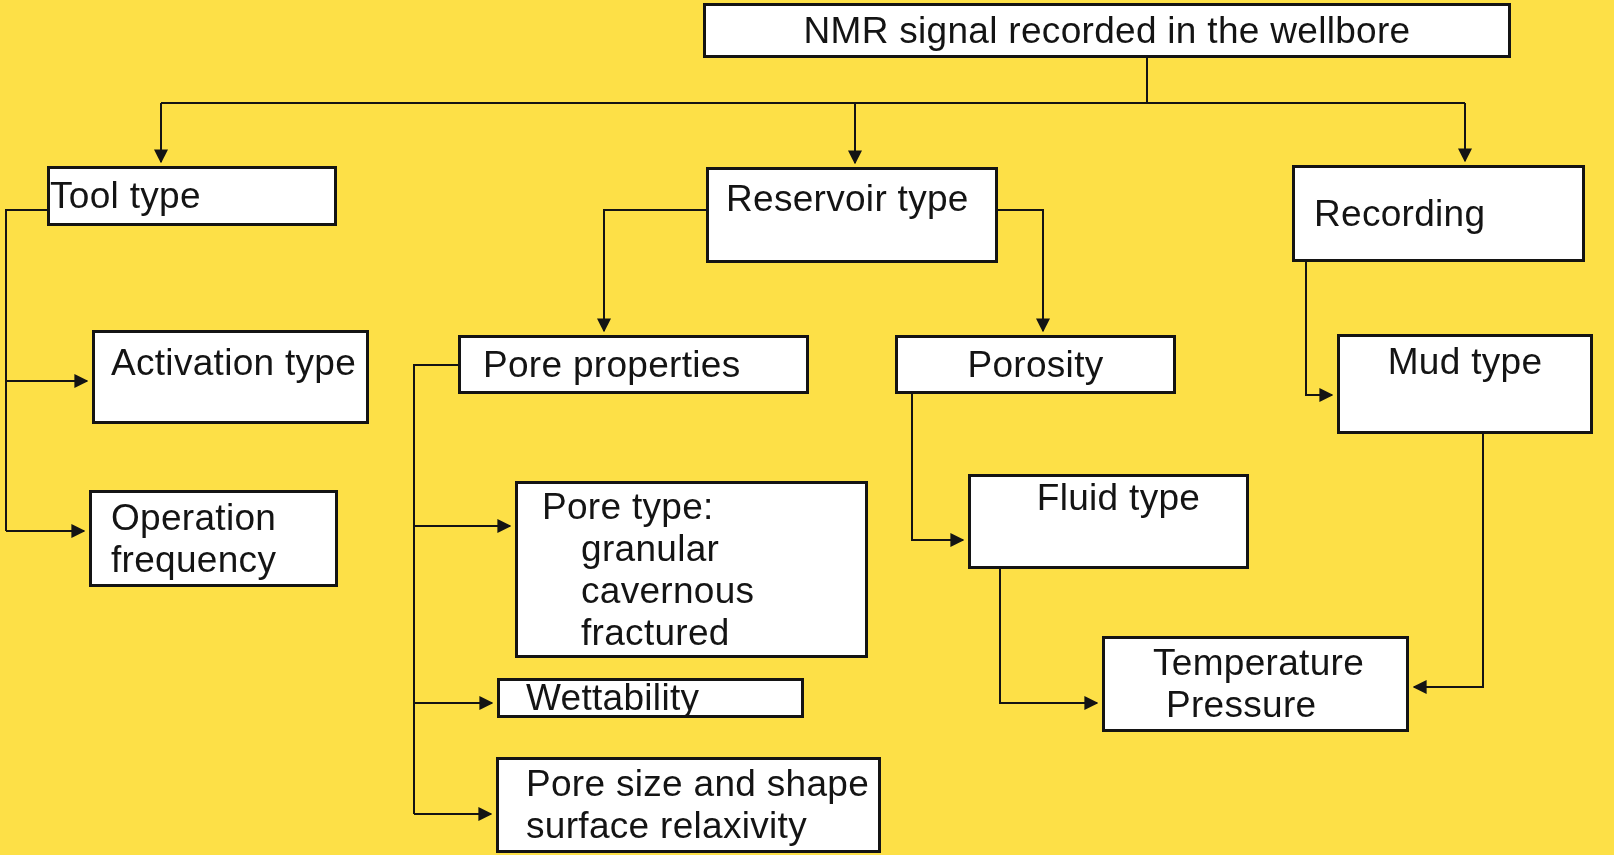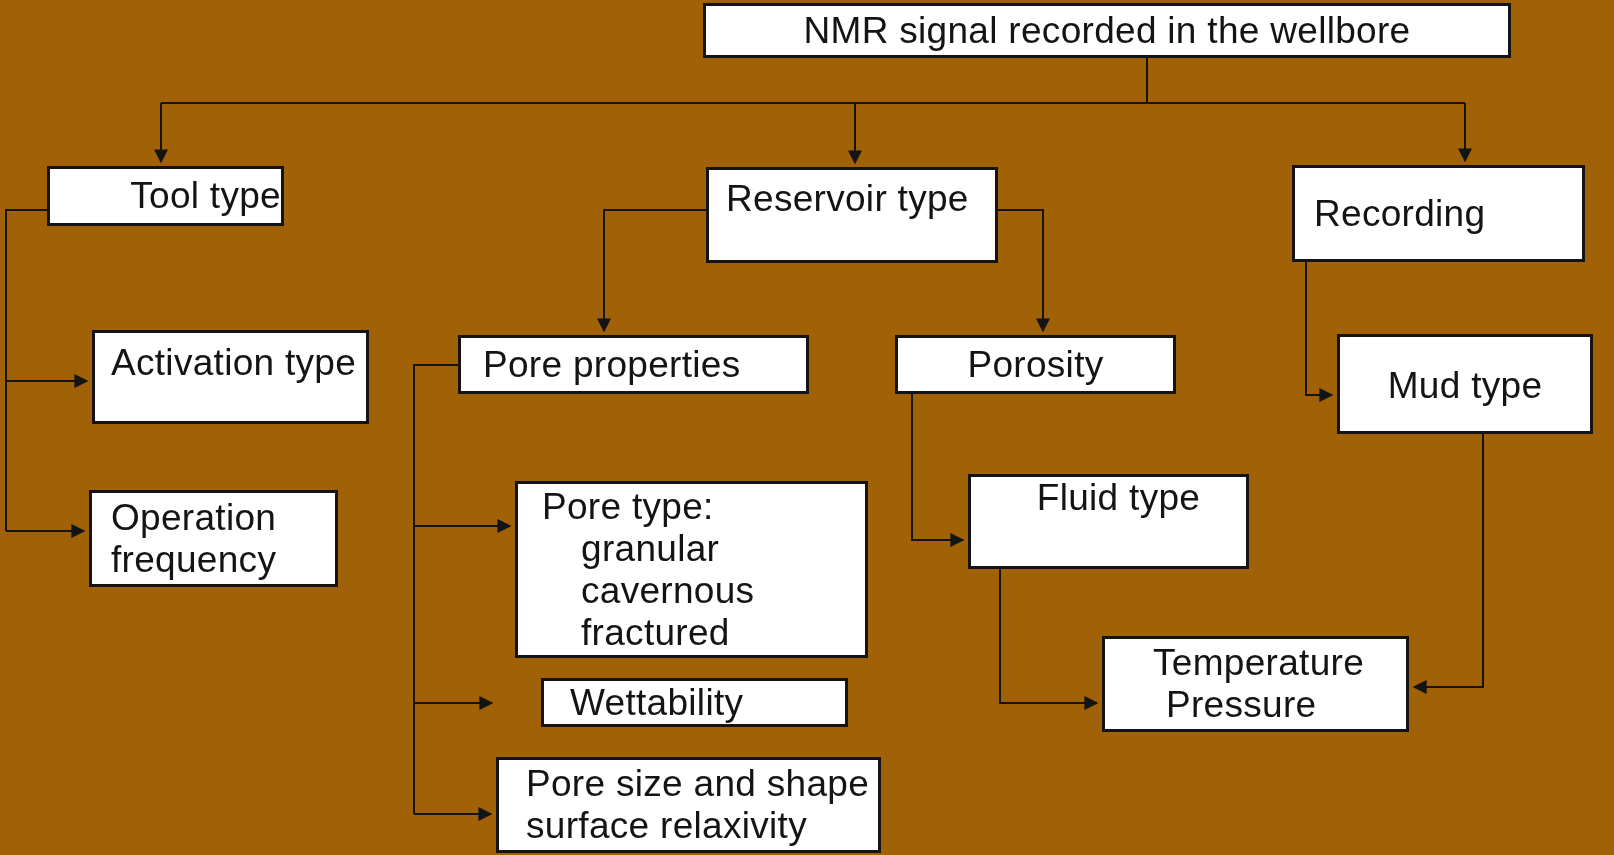--- a/index.html
+++ b/index.html
@@ -1,51 +1,51 @@
 <!DOCTYPE html>
 <html><head>
 <meta charset="utf-8">
 <style>
   html,body{margin:0;padding:0;background:#ffffff;}
   #stage{
     position:relative;
     width:1614px;height:855px;
-    background:#a16207;
+    background:#fde047;
     font-family:"Liberation Sans","DejaVu Sans",sans-serif;
     overflow:hidden;
   }
   #edges{position:absolute;left:0;top:0;width:1614px;height:855px;}
   .node{
     position:absolute;
     box-sizing:border-box;
     background:#ffffff;
     border:3px solid #141414;
     color:#141414;
     font-size:37px;
     line-height:42px;
     display:flex;
     letter-spacing:0.3px;
     white-space:nowrap;
   }
   .line{display:block;}
 
   #n-root        {left:703px;  top:3px;   width:808px; height:55px;  flex-direction:row; justify-content:center; align-items:center;}
-  #n-tool        {left:47px;   top:166px; width:237px; height:60px;  flex-direction:row; justify-content:flex-end; align-items:center;}
+  #n-tool        {left:47px;   top:166px; width:290px; height:60px;  flex-direction:row; justify-content:flex-start; align-items:center;}
   #n-activation  {left:92px;   top:330px; width:277px; height:94px;  flex-direction:row; align-items:flex-start; padding:9px 0 0 16px;}
   #n-opfreq      {left:89px;   top:490px; width:249px; height:97px;  flex-direction:column; justify-content:center; padding-left:19px;}
   #n-reservoir   {left:706px;  top:167px; width:292px; height:96px;  flex-direction:row; align-items:flex-start; padding:8px 0 0 17px;}
   #n-poreprops   {left:458px;  top:335px; width:351px; height:59px;  flex-direction:row; align-items:center; padding-left:22px;}
   #n-poretype    {left:515px;  top:481px; width:353px; height:177px; flex-direction:column; justify-content:center; padding-left:24px;}
-  #n-wettability {left:497px;  top:678px; width:307px; height:49px;  flex-direction:row; align-items:center; padding-left:26px;margin-left:44px;}
+  #n-wettability {left:497px;  top:678px; width:307px; height:40px;  flex-direction:row; align-items:center; padding-left:26px;}
   #n-poresize    {left:496px;  top:757px; width:385px; height:96px;  flex-direction:column; justify-content:center; padding-left:27px;}
   #n-porosity    {left:895px;  top:335px; width:281px; height:59px;  flex-direction:row; justify-content:center; align-items:center;}
   #n-fluid       {left:968px;  top:474px; width:281px; height:95px;  flex-direction:row; justify-content:center; padding-left:20px;}
   #n-temppress   {left:1102px; top:636px; width:307px; height:96px;  flex-direction:column; justify-content:center; padding-left:48px;}
   #n-recording   {left:1292px; top:165px; width:293px; height:97px;  flex-direction:column; justify-content:center; padding-left:19px;}
-  #n-mud         {left:1337px; top:334px; width:256px; height:100px; flex-direction:row; justify-content:center; align-items:flex-start; padding-top:28px;}
+  #n-mud         {left:1337px; top:334px; width:256px; height:100px; flex-direction:row; justify-content:center; align-items:flex-start; padding-top:4px;}
 
   .indent{padding-left:39px;}
   .indent-sm{padding-left:13px;}
 </style>
 </head>
 <body>
 
 <div id="stage">
 
   <svg id="edges" viewBox="0 0 1614 855" xmlns="http://www.w3.org/2000/svg" aria-hidden="true">

